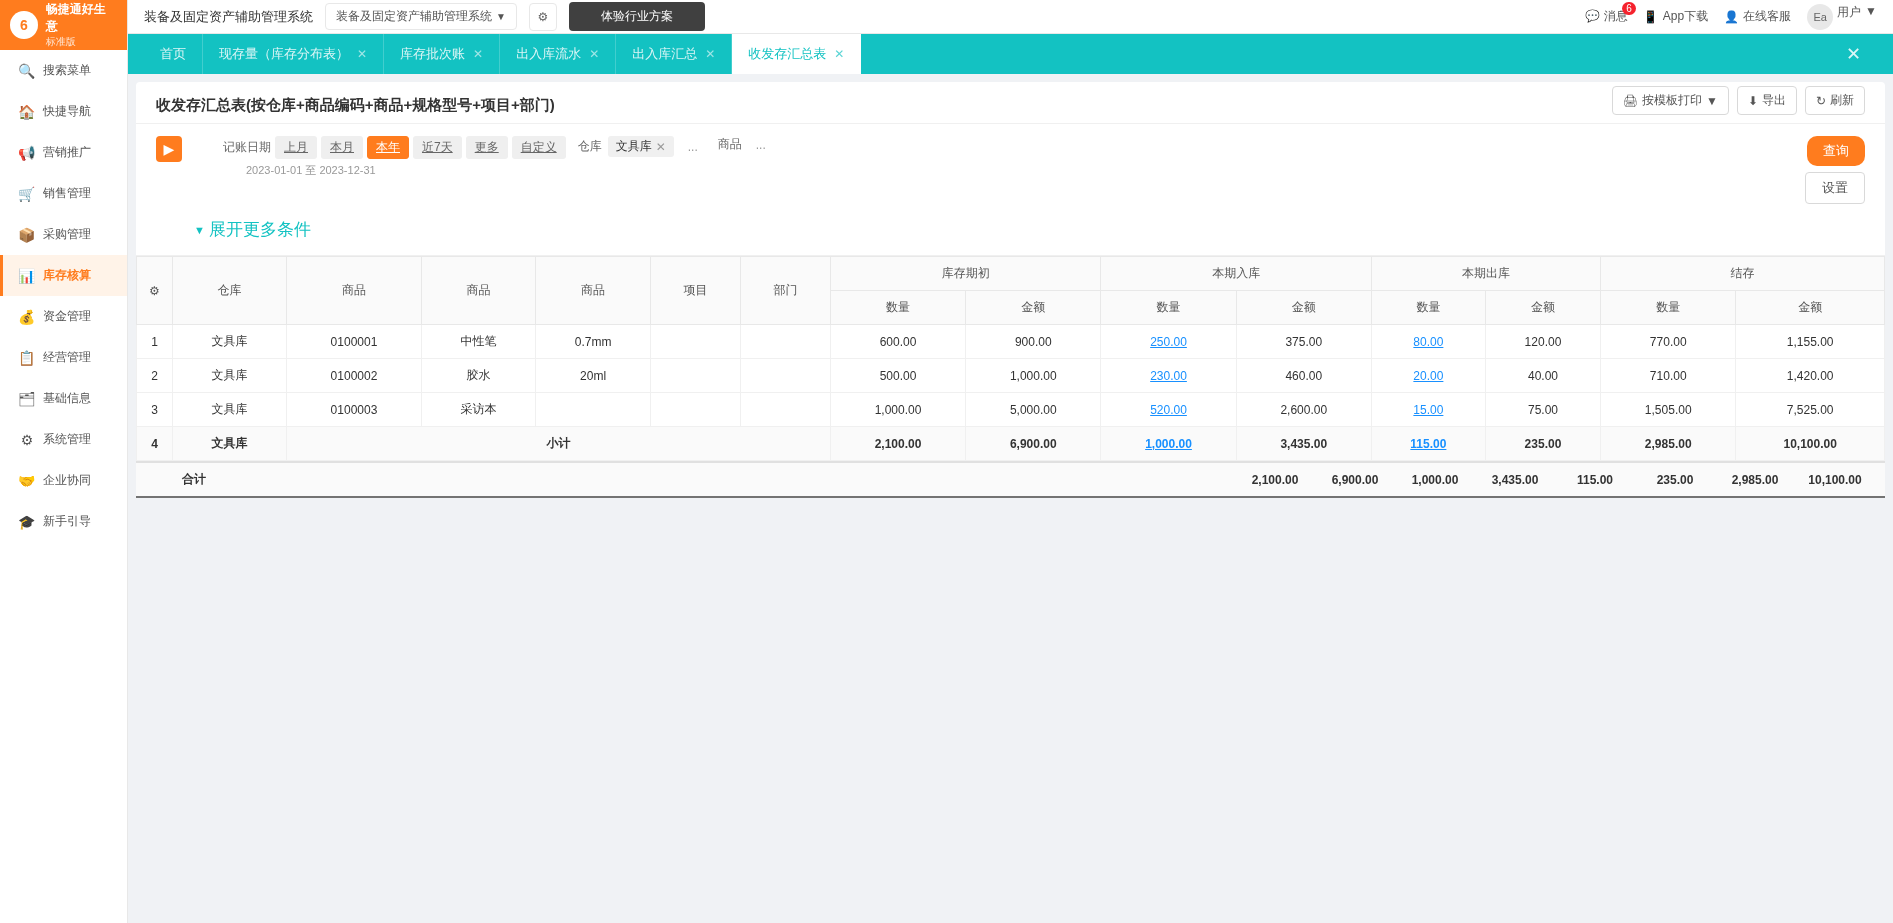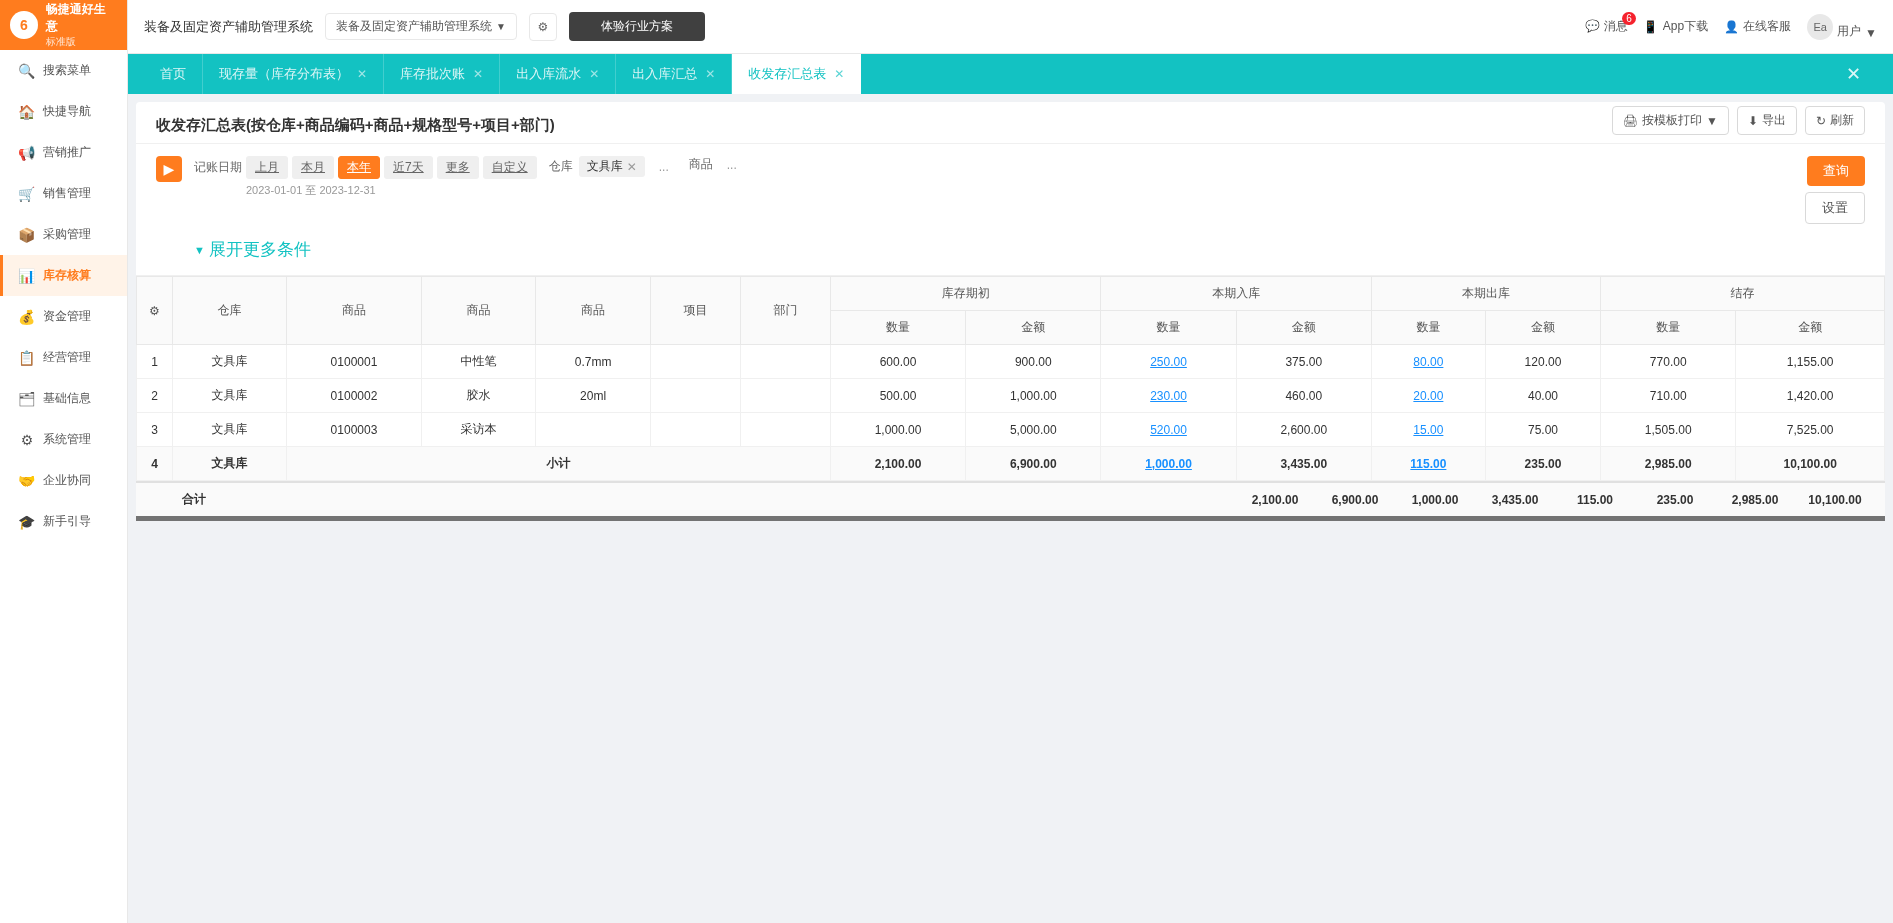--- a/index.html
+++ b/index.html
@@ -11,29 +11,29 @@
     .sidebar-logo-icon { width: 28px; height: 28px; background: #fff; border-radius: 50%; display: flex; align-items: center; justify-content: center; font-size: 14px; font-weight: bold; color: #ff7c1e; }
     .sidebar-menu { list-style: none; }
     .sidebar-menu-item { display: flex; align-items: center; gap: 8px; padding: 12px 16px; cursor: pointer; color: #555; border-left: 3px solid transparent; }
     .sidebar-menu-item.active { background: #fff3e8; color: #ff7c1e; border-left-color: #ff7c1e; font-weight: bold; }
     .sidebar-menu-item .icon { width: 16px; height: 16px; display: flex; align-items: center; justify-content: center; font-size: 14px; }
 
     
     .main { margin-left: 128px; display: flex; flex-direction: column; height: 100vh; }
 
     
-    .topbar { height: 54px; background: #fff; border-bottom: 1px solid #e8e8e8; display: flex; align-items: center; justify-content: space-between; padding: 0 16px; }
+    .topbar { height: 34px; background: #fff; border-bottom: 1px solid #e8e8e8; display: flex; align-items: center; justify-content: space-between; padding: 0 16px; }
     .topbar-left { display: flex; align-items: center; gap: 12px; }
     .topbar-select { display: flex; align-items: center; gap: 4px; padding: 4px 10px; border: 1px solid #e8e8e8; border-radius: 4px; cursor: pointer; font-size: 12px; color: #555; background: #fff; }
     .topbar-gear { width: 28px; height: 28px; border-radius: 4px; border: 1px solid #e8e8e8; display: flex; align-items: center; justify-content: center; cursor: pointer; color: #666; }
     .topbar-experience { background: #404040; color: #fff; padding: 6px 32px; border-radius: 4px; font-size: 12px; cursor: pointer; border: none; }
     .topbar-right { display: flex; align-items: center; gap: 16px; font-size: 12px; color: #555; }
     .topbar-notif { position: relative; cursor: pointer; }
     .notif-badge { position: absolute; top: -6px; right: -8px; background: #f5222d; color: #fff; font-size: 10px; border-radius: 8px; padding: 1px 4px; }
-    .topbar-user { display: flex; align-items: flex-end; gap: 4px; cursor: pointer; }
+    .topbar-user { display: flex; align-items: flex-start; gap: 4px; cursor: pointer; }
     .user-avatar { width: 26px; height: 26px; border-radius: 50%; background: #e8e8e8; display: flex; align-items: center; justify-content: center; font-size: 11px; color: #666; }
 
     
     .tabs { height: 40px; background: #13c2c2; display: flex; align-items: center; padding: 0 16px; overflow-x: auto; }
     .tab { display: flex; align-items: center; gap: 6px; padding: 0 16px; height: 40px; font-size: 13px; color: rgba(255,255,255,0.85); cursor: pointer; white-space: nowrap; border-right: 1px solid rgba(255,255,255,0.2); }
     .tab.active { background: #fff; color: #13c2c2; font-weight: 500; }
     .tab-close { font-size: 12px; opacity: 0.7; margin-left: 2px; }
     .tabs-close-all { margin-left: auto; padding: 0 16px; color: rgba(255,255,255,0.85); cursor: pointer; font-size: 18px; }
 
     
@@ -46,21 +46,21 @@
     .page-actions { display: flex; align-items: center; gap: 8px; }
     .btn-print { display: flex; align-items: center; gap: 4px; padding: 5px 10px; border: 1px solid #d9d9d9; border-radius: 4px; cursor: pointer; font-size: 12px; color: #555; background: #fff; }
     .btn-export { display: flex; align-items: center; gap: 4px; padding: 5px 10px; border: 1px solid #d9d9d9; border-radius: 4px; cursor: pointer; font-size: 12px; color: #555; background: #fff; }
     .btn-refresh { display: flex; align-items: center; gap: 4px; padding: 5px 10px; border: 1px solid #d9d9d9; border-radius: 4px; cursor: pointer; font-size: 12px; color: #555; background: #fff; }
     .filter-toggle { width: 26px; height: 26px; background: #ff7c1e; border-radius: 4px; display: flex; align-items: center; justify-content: center; cursor: pointer; color: #fff; font-size: 14px; }
     .date-btn { padding: 2px 8px; border-radius: 3px; font-size: 12px; cursor: pointer; color: #666; border: 1px solid transparent; text-decoration: underline; }
     .date-btn.active { background: #ff7c1e; color: #fff; border-color: #ff7c1e; }
     .filter-tag { display: flex; align-items: center; gap: 4px; padding: 2px 8px; background: #f0f0f0; border-radius: 3px; font-size: 12px; }
     .filter-tag-close { cursor: pointer; color: #999; }
     .filter-dots { color: #999; font-size: 12px; cursor: pointer; padding: 0 8px; }
-    .btn-query { background: #ff7c1e; color: #fff; padding: 6px 16px; border-radius: 4px; border: none; font-size: 13px; cursor: pointer; }
+    .btn-query { background: #ff7c1e; color: #fff; padding: 6px 16px; border-radius: 10px; border: none; font-size: 13px; cursor: pointer; }
     .btn-setting { background: #fff; color: #555; padding: 6px 16px; border-radius: 4px; border: 1px solid #d9d9d9; font-size: 13px; cursor: pointer; margin-top: 2px; }
     .expand-more { display: flex; align-items: center; gap: 4px; color: #13c2c2; font-size: 17px; cursor: pointer; padding: 6px 0; }
 
     
     .table-container { overflow-x: auto; }
     table { width: 100%; border-collapse: collapse; font-size: 12px; }
     thead tr th { background: #fafafa; border: 1px solid #e8e8e8; padding: 8px 10px; text-align: center; font-weight: 500; color: #555; white-space: nowrap; }
     tbody tr td { border: 1px solid #f0f0f0; padding: 8px 10px; text-align: center; color: #333; }
     tbody tr.subtotal td { background: #fafafa; font-weight: bold; }
     .link-num { color: #1890ff; text-decoration: underline; cursor: pointer; }
@@ -217,21 +217,21 @@
       </div>
 
       <div style="padding: 12px 20px 4px; border-bottom: 1px solid #f0f0f0;">
         <div style="display:flex; align-items:flex-start; gap:12px; flex-wrap:wrap;">
 
           <div class="filter-toggle">
             <span>▶</span>
           </div>
 
           <div style="display:flex;align-items:flex-start;gap:4px;flex-direction:column;">
-            <div style="display:flex;align-items:center;gap:4px;">
+            <div style="display:flex;align-items:center;gap:4px;margin-left:29px;">
               <span style="color:#666;font-size:12px;">记账日期</span>
               <button class="date-btn">上月</button>
               <button class="date-btn">本月</button>
               <button class="date-btn active">本年</button>
               <button class="date-btn">近7天</button>
               <button class="date-btn">更多</button>
               <button class="date-btn">自定义</button>
             </div>
             <div style="font-size:11px;color:#999;padding-left:52px;">2023-01-01 至 2023-12-31</div>
           </div>
@@ -355,21 +355,21 @@
   <td style="font-weight:bold;">3,435.00</td>
   <td style="font-weight:bold;"><span class="link-num">115.00</span></td>
   <td style="font-weight:bold;">235.00</td>
   <td style="font-weight:bold;">2,985.00</td>
   <td style="font-weight:bold;">10,100.00</td>
 </tr>
               </tbody>
           </table>
         </div>
 
-        <div style="background:#fafafa;border-top:2px solid #e0e0e0;display:flex;align-items:center;padding:8px 10px;font-weight:bold;font-size:12px;border-bottom:5px solid #737373;">
+        <div style="background:#fafafa;border-top:2px solid #e0e0e0;display:flex;align-items:center;padding:8px 10px;font-weight:bold;font-size:12px;border-bottom:2px solid #737373;">
           <div style="width:36px;"></div>
           <div style="width:120px;">合计</div>
           <div style="flex:1;display:flex;justify-content:flex-end;gap:0;">
             <span style="min-width:80px;text-align:center;">2,100.00</span>
             <span style="min-width:80px;text-align:center;">6,900.00</span>
             <span style="min-width:80px;text-align:center;">1,000.00</span>
             <span style="min-width:80px;text-align:center;">3,435.00</span>
             <span style="min-width:80px;text-align:center;">115.00</span>
             <span style="min-width:80px;text-align:center;">235.00</span>
             <span style="min-width:80px;text-align:center;">2,985.00</span>

